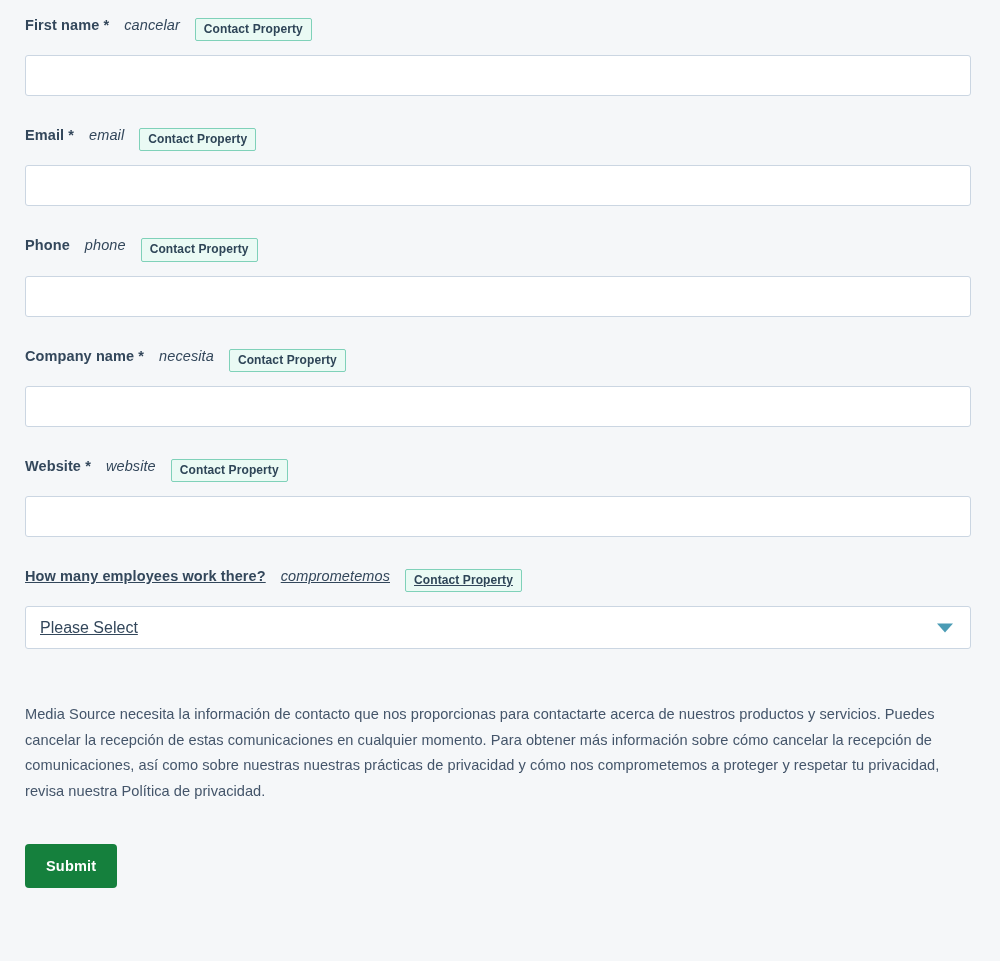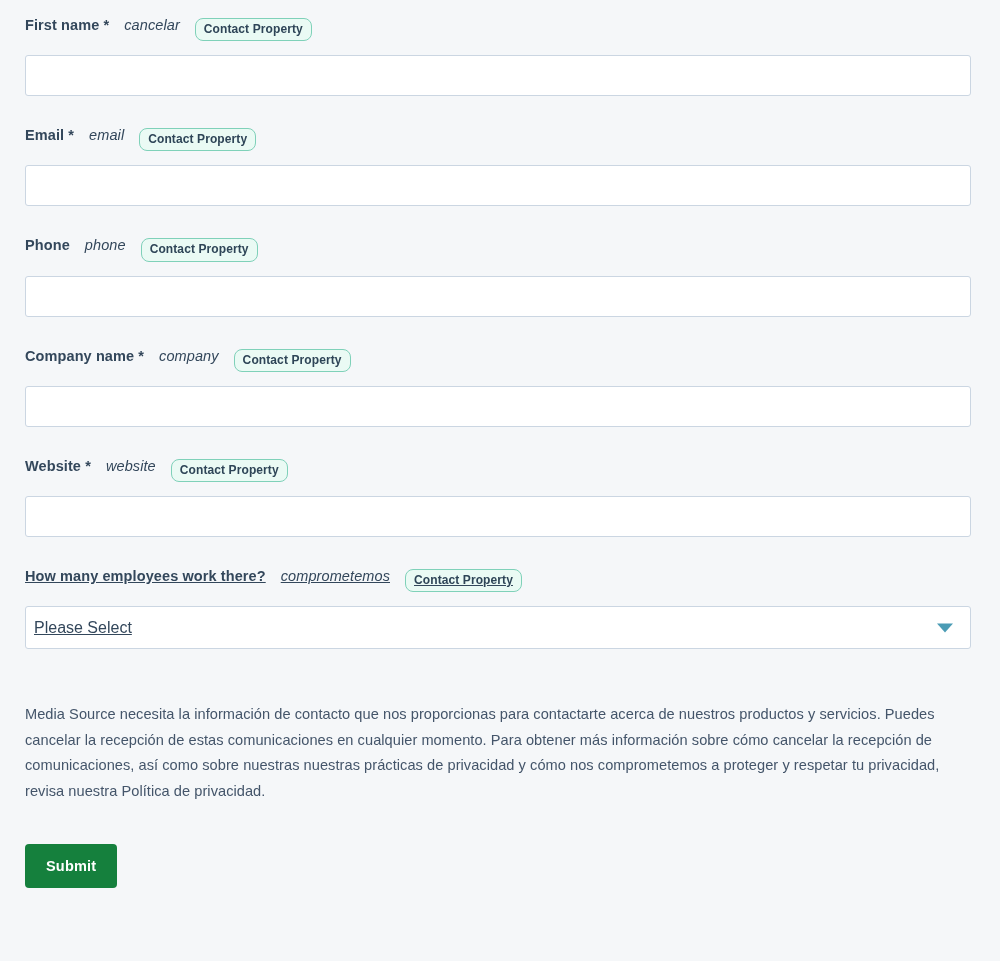--- a/index.html
+++ b/index.html
@@ -51,21 +51,21 @@
     letter-spacing: 0.1px;
   }
 
   .prop-badge {
     display: inline-block;
     font-size: 12px;
     font-weight: bold;
     color: #2e4557;
     background: #eafaf4;
     border: 1px solid #7fd1b9;
-    border-radius: 8px;
+    border-radius: 2px;
     padding: 4px 8px 4px 8px;
     line-height: 1.1;
     white-space: nowrap;
     letter-spacing: 0.1px;
   }
 
   .text-input {
     display: block;
     width: 946px;
     height: 41px;
@@ -87,21 +87,21 @@
   }
   .select-box {
     width: 946px;
     height: 43px;
     box-sizing: border-box;
     background: #ffffff;
     border: 1px solid #cbd6e2;
     border-radius: 3px;
     display: flex;
     align-items: center;
-    padding: 0 8px;
+    padding: 0 14px;
     font-size: 16px;
     color: #33475b;
     cursor: pointer;
   }
   .select-arrow {
     position: absolute;
     right: 18px;
     top: 50%;
     transform: translateY(-50%);
     width: 0;
@@ -173,21 +173,21 @@
       <span class="field-internal">phone</span>
       <span class="prop-badge">Contact Property</span>
     </div>
     <input class="text-input" type="text" placeholder="" style="">
   </div>
 
   
   <div class="field-group">
     <div class="field-label-row">
       <span class="field-label"><span>Company name</span> <span class="req-star">*</span></span>
-      <span class="field-internal">company</span>
+      <span class="field-internal">necesita</span>
       <span class="prop-badge">Contact Property</span>
     </div>
     <input class="text-input" type="text" placeholder="" style="">
   </div>
 
   
   <div class="field-group">
     <div class="field-label-row">
       <span class="field-label"><span>Website</span> <span class="req-star">*</span></span>
       <span class="field-internal">website</span>

